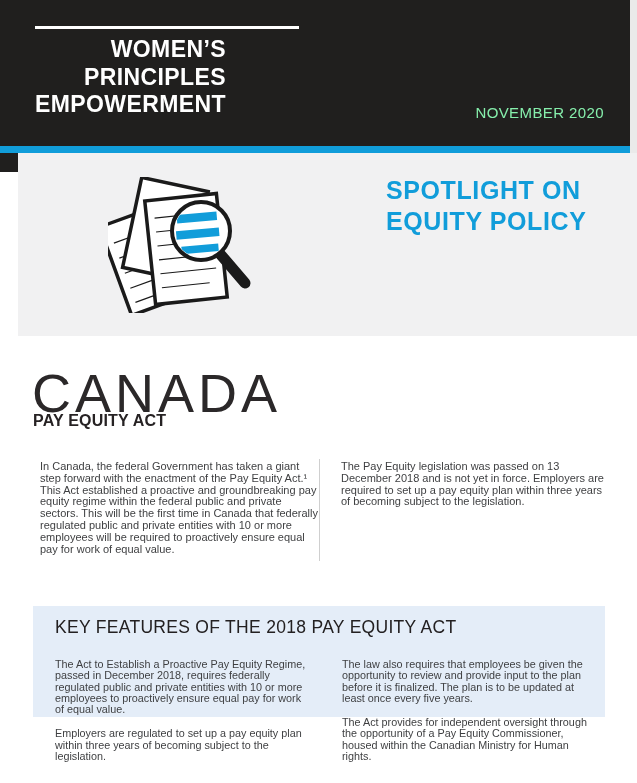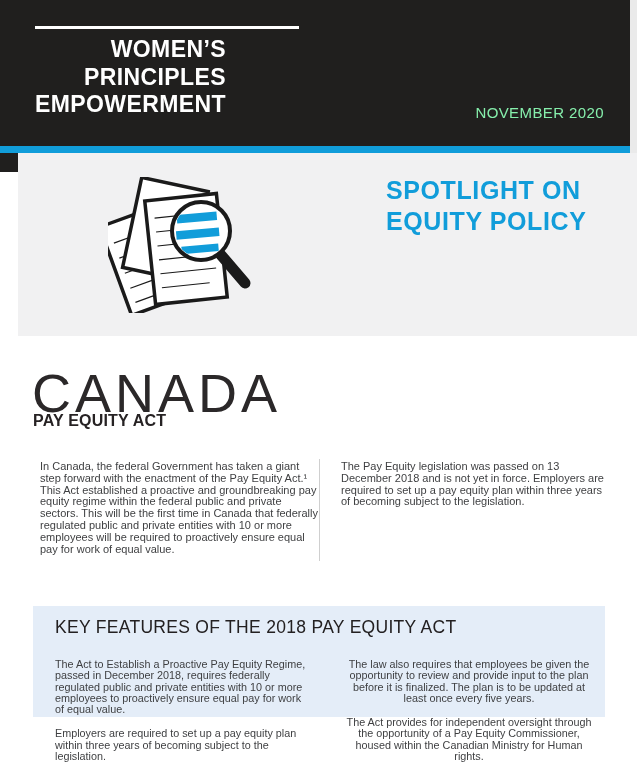--- a/index.html
+++ b/index.html
@@ -44,21 +44,21 @@
   .col-right{position:absolute;left:333px;top:461px;width:280px;}
   .divider{position:absolute;left:319px;top:459px;width:1px;height:102px;background:#cfcfcf;}
   
   .key-box{position:absolute;left:33px;top:606px;width:572px;height:111px;background:#e4edf8;}
   .key-box h3{
     position:absolute;left:22px;top:11px;margin:0;color:#232021;
     font-size:17.5px;font-weight:normal;letter-spacing:.3px;
   }
   .kb-col p{margin:0 0 13px 0;color:#3e3f41;font-size:10.8px;line-height:11.3px;}
   .kb-left{position:absolute;left:22px;top:53px;width:252px;}
-  .kb-right{position:absolute;left:309px;top:53px;width:254px;text-align:center;}
+  .kb-right{position:absolute;left:309px;top:53px;width:254px;}
 </style>
 </head>
 <body>
 
 <div class="page">
 
   <header class="masthead">
     <div class="masthead-rule"></div>
     <h1 class="masthead-title">
       <span>WOMEN’S</span>
@@ -131,21 +131,21 @@
     <p>In Canada, the federal Government has taken a giant step forward with the enactment of the Pay Equity Act.¹ This Act established a proactive and groundbreaking pay equity regime within the federal public and private sectors. This will be the first time in Canada that federally regulated public and private entities with 10 or more employees will be required to proactively ensure equal pay for work of equal value.</p>
   </div>
   <div class="intro col-right">
     <p>The Pay Equity legislation was passed on 13 December 2018 and is not yet in force. Employers are required to set up a pay equity plan within three years of becoming subject to the legislation.</p>
   </div>
 
   <section class="key-box">
     <h3>KEY FEATURES OF THE 2018 PAY EQUITY ACT</h3>
     <div class="kb-col kb-left">
       <p>The Act to Establish a Proactive Pay Equity Regime, passed in December 2018, requires federally regulated public and private entities with 10 or more employees to proactively ensure equal pay for work of equal value.</p>
-      <p>Employers are required to set up a pay equity plan within three years of becoming subject to the legislation.</p>
+      <p>Employers are regulated to set up a pay equity plan within three years of becoming subject to the legislation.</p>
     </div>
     <div class="kb-col kb-right">
       <p>The law also requires that employees be given the opportunity to review and provide input to the plan before it is finalized. The plan is to be updated at least once every five years.</p>
       <p>The Act provides for independent oversight through the opportunity of a Pay Equity Commissioner, housed within the Canadian Ministry for Human rights.</p>
     </div>
   </section>
 
 </div>
 
 </body></html>

